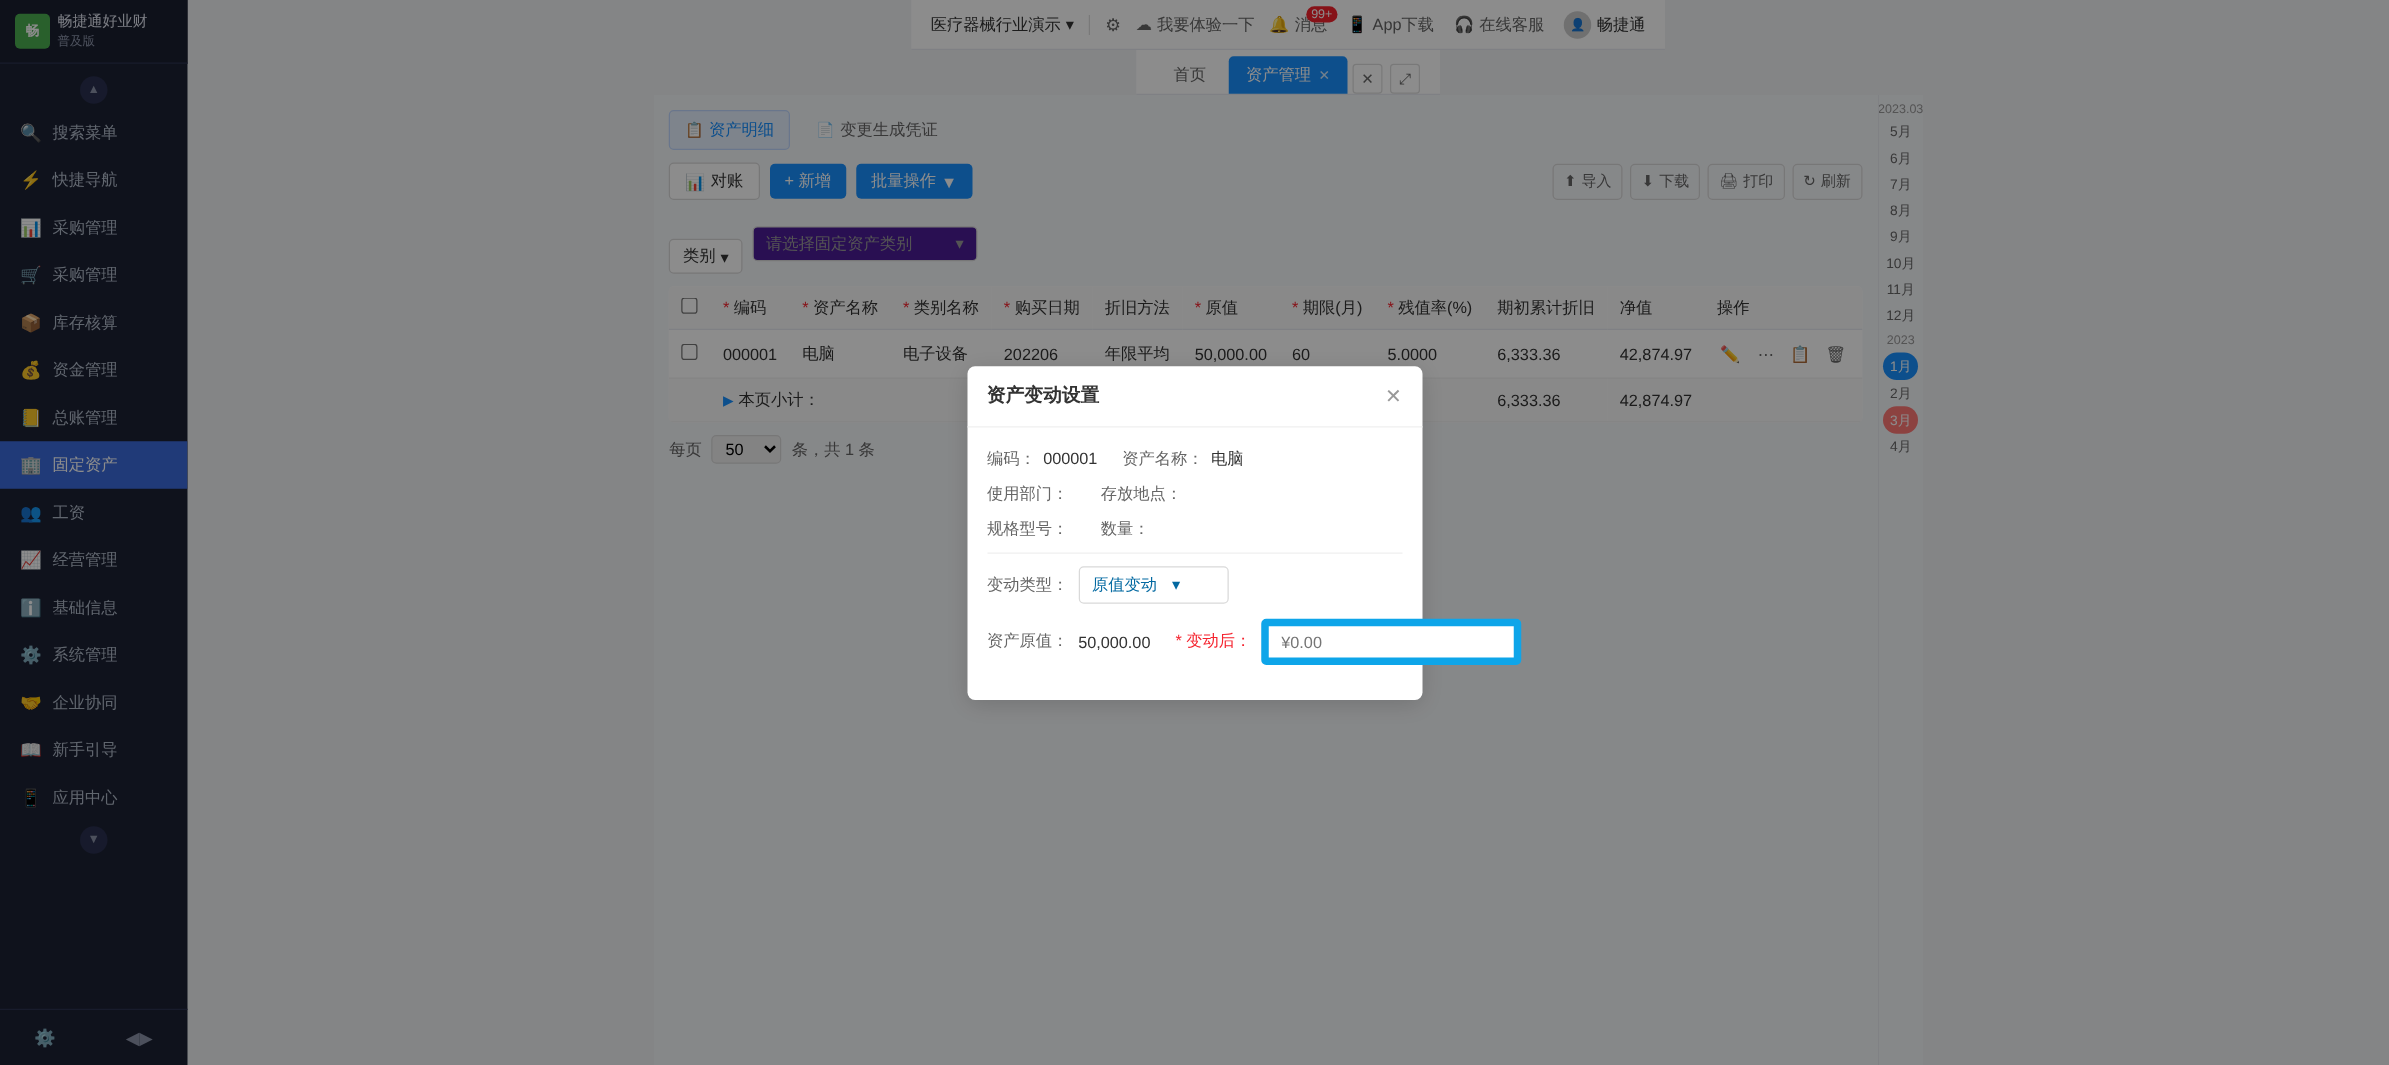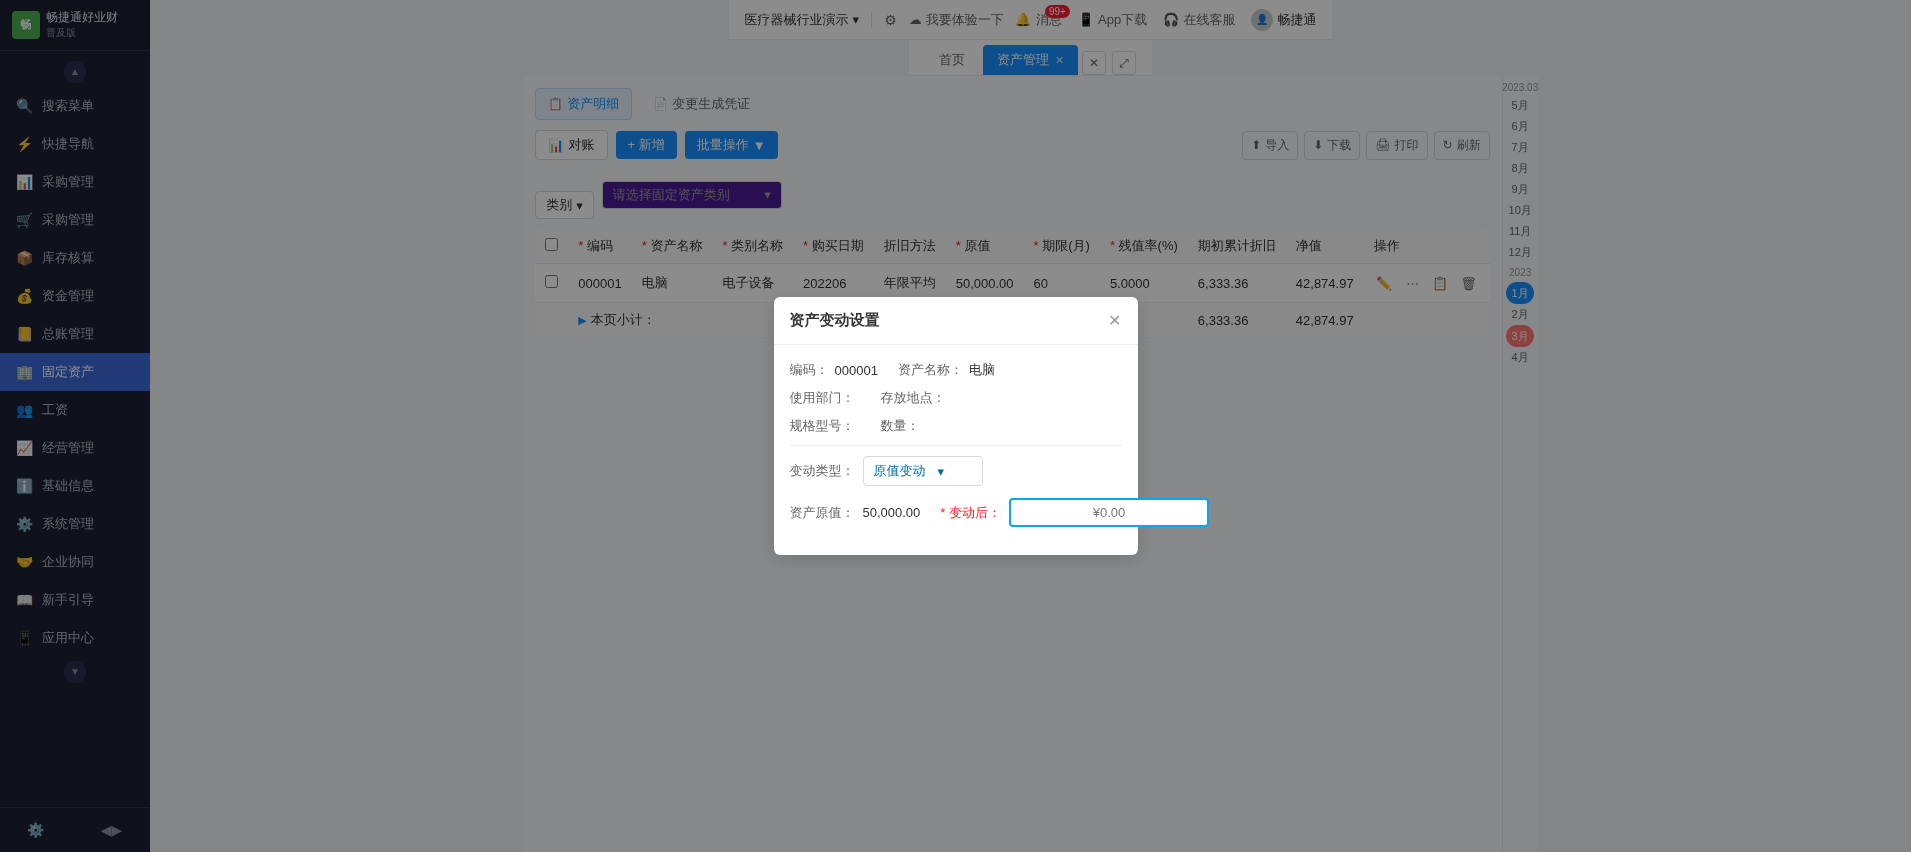--- a/index.html
+++ b/index.html
@@ -108,21 +108,21 @@
     .modal-info-row { display: flex; align-items: center; gap: 20px; margin-bottom: 10px; }
     .modal-info-item { display: flex; align-items: center; gap: 6px; font-size: 13px; color: #666; }
     .modal-info-label { color: #666; }
     .modal-info-value { color: #333; }
     .modal-divider { border: none; border-top: 1px solid #f0f0f0; margin: 10px 0; }
     .modal-form-row { display: flex; align-items: center; gap: 20px; margin-bottom: 12px; }
     .modal-form-item { display: flex; align-items: center; gap: 8px; }
     .modal-form-label { font-size: 13px; color: #666; white-space: nowrap; }
     .modal-form-value { font-size: 13px; color: #333; }
     .modal-select { display: flex; align-items: center; gap: 4px; padding: 5px 10px; border: 1px solid #d9d9d9; border-radius: 4px; font-size: 13px; color: #0369a1; cursor: pointer; min-width: 120px; background: #fff; }
-    .modal-input { padding: 5px 10px; border: 2px solid #0ea5e9; border-radius: 4px; font-size: 13px; color: #8b5cf6; min-width: 120px; outline: none; text-align: center; }
+    .modal-input { padding: 5px 10px; border: 6px solid #0ea5e9; border-radius: 4px; font-size: 13px; color: #8b5cf6; min-width: 120px; outline: none; }
     .required-star { color: #f5222d; }
     .modal-footer { display: flex; justify-content: center; gap: 16px; padding: 12px 16px; border-top: 1px solid #f0f0f0; }
     .btn-cancel { background: #fff; color: #333; border: 1px solid #d9d9d9; padding: 6px 28px; border-radius: 4px; cursor: pointer; font-size: 14px; }
     .btn-save { background: #1890ff; color: white; border: none; padding: 6px 28px; border-radius: 4px; cursor: pointer; font-size: 14px; }
   </style>
 </head>
 <body>
 
 <div class="sidebar">
   <div class="sidebar-logo">
@@ -364,20 +364,29 @@
               <td></td>
               <td></td>
               <td>6,333.36</td>
               <td>42,874.97</td>
               <td></td>
             </tr>
           </tbody>
         </table>
       </div>
 
+      <div class="pagination">
+        <span>每页</span>
+        <select class="page-select">
+          <option>50</option>
+          <option>100</option>
+          <option>200</option>
+        </select>
+        <span>条，共 1 条</span>
+      </div>
     </div>
 
     <div class="right-sidebar">
       <div class="rs-date-label">2023.03</div>
       <div class="rs-month">5月</div>
       <div class="rs-month">6月</div>
       <div class="rs-month">7月</div>
       <div class="rs-month">8月</div>
       <div class="rs-month">9月</div>
       <div class="rs-month">10月</div>

